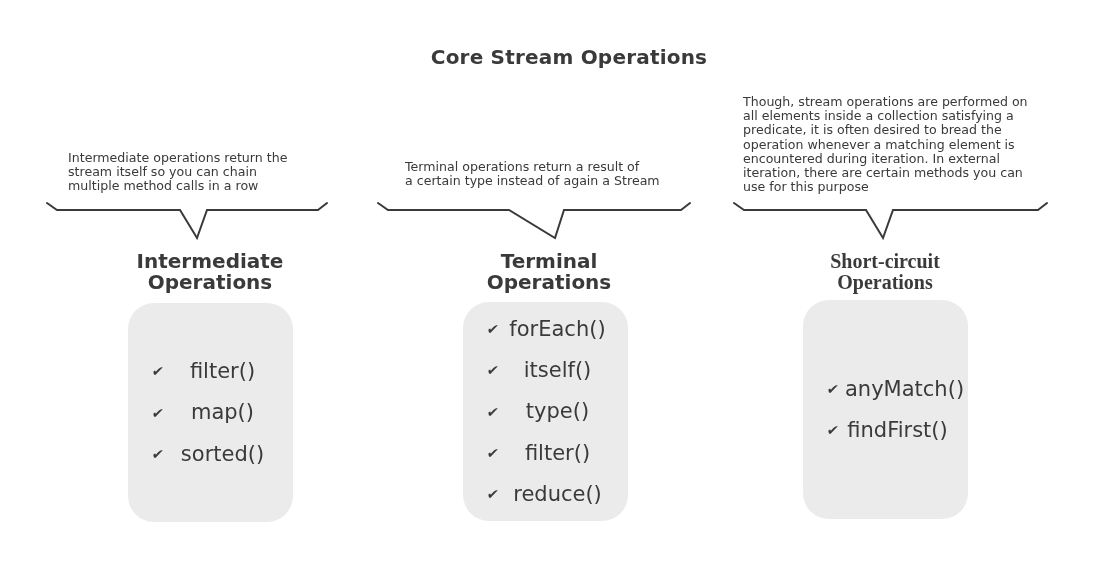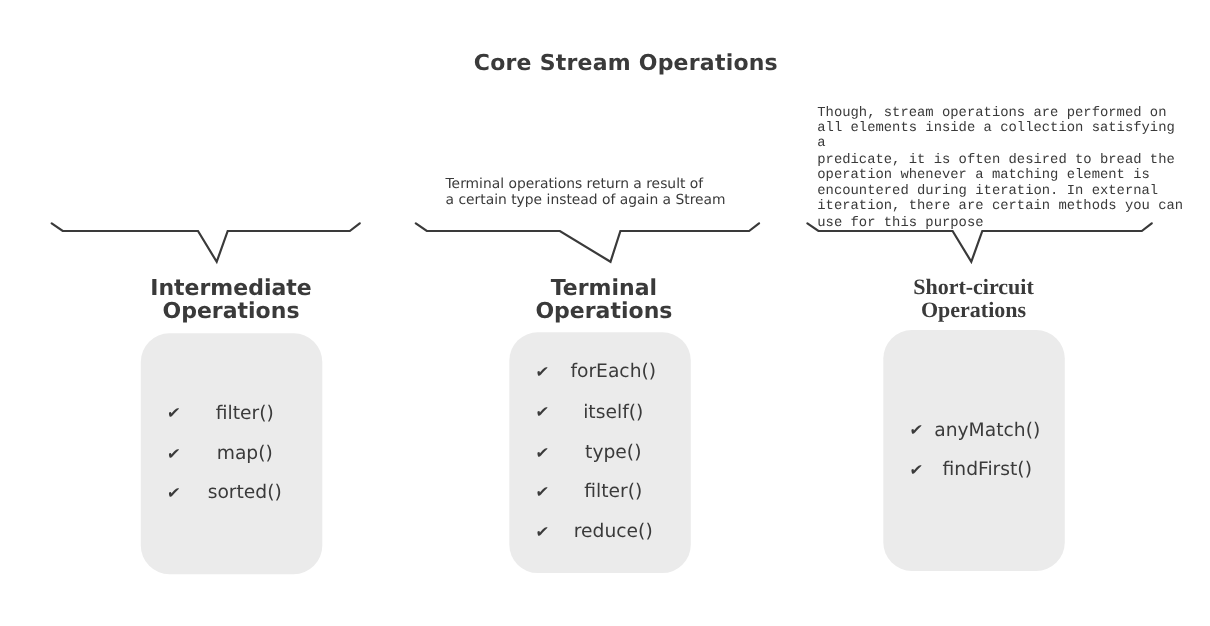--- a/index.html
+++ b/index.html
@@ -29,21 +29,21 @@
   }
   .annotation {
     position: absolute;
     font-size: 12.6px;
     line-height: 1.13;
     white-space: pre-line;
     color: var(--text, #3a3a3a);
   }
   .annotation.a1 { left: 68px;  top: 151px; width: 270px; }
   .annotation.a2 { left: 405px; top: 160px; width: 310px; }
-  .annotation.a3 { left: 743px; top: 95px;  width: 340px; font-family: Liberation Mono, monospace; }
+  .annotation.a3 { left: 743px; top: 95px;  width: 340px; }
   .brackets {
     position: absolute;
     left: 0;
     top: 195px;
     width: 1100px;
     height: 55px;
   }
   .brackets path {
     fill: none;
     stroke: var(--line, #3a3a3a);
@@ -87,32 +87,35 @@
   .check {
     flex: 0 0 18px;
     font-size: 14px;
     line-height: 1;
     transform: skewX(-8deg);
     color: var(--text, #3a3a3a);
   }
   .op-label {
     flex: 1;
     text-align: center;
-    font-size: 17px;
+    font-size: 21px;
     line-height: 1.25;
     color: var(--text, #3a3a3a);
   }
 </style>
 </head>
 <body style="--text: #3a3a3a; --line: #3a3a3a; --box-fill: #ebebeb; --background: #ffffff;">
 
 <div class="canvas">
 
   <div class="title">Core Stream Operations</div>
 
+  <div class="annotation a1">Intermediate operations return the
+stream itself so you can chain
+multiple method calls in a row</div>
   <div class="annotation a2">Terminal operations return a result of
 a certain type instead of again a Stream</div>
   <div class="annotation a3">Though, stream operations are performed on
 all elements inside a collection satisfying a
 predicate, it is often desired to bread the
 operation whenever a matching element is
 encountered during iteration. In external
 iteration, there are certain methods you can
 use for this purpose</div>
 

